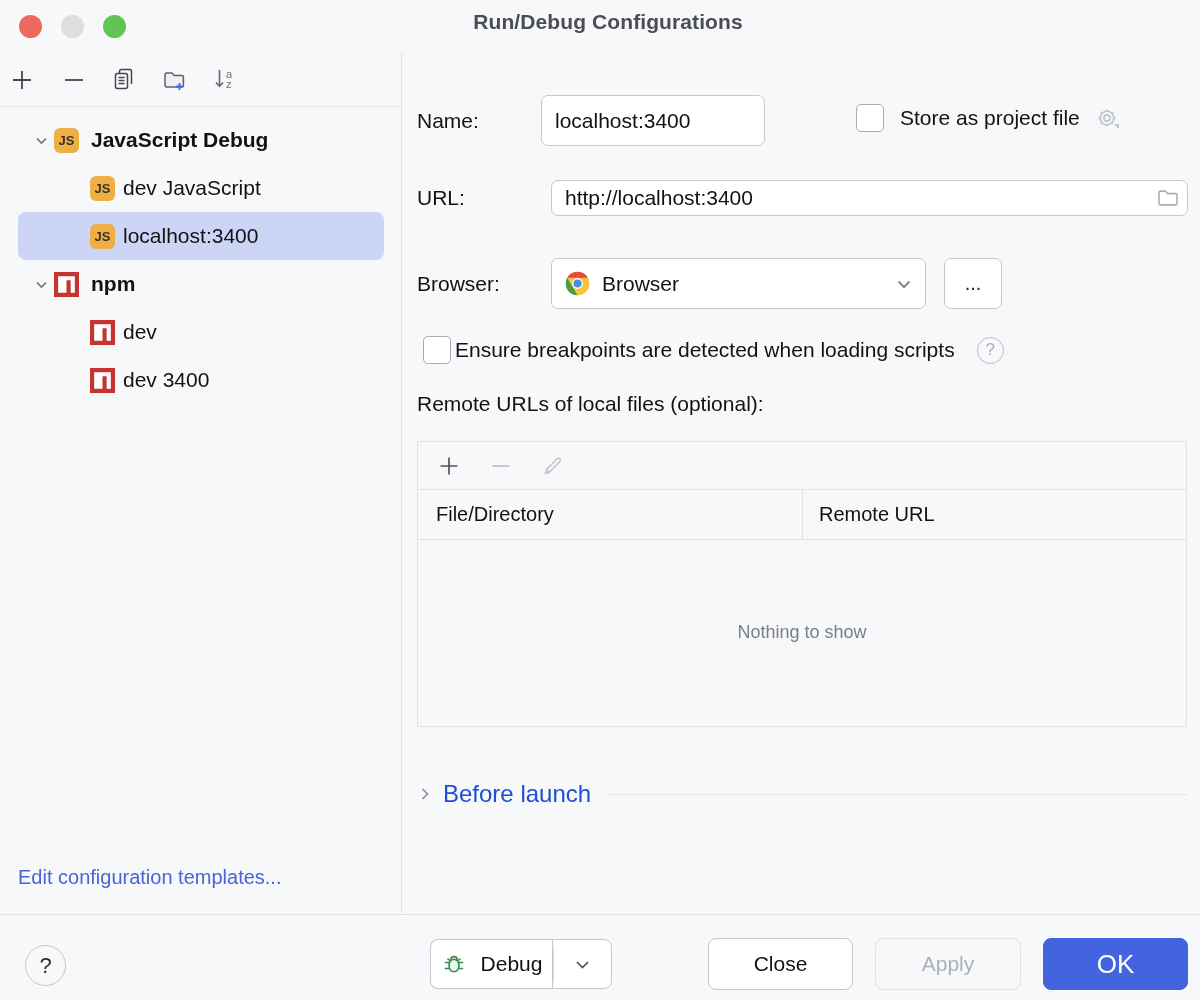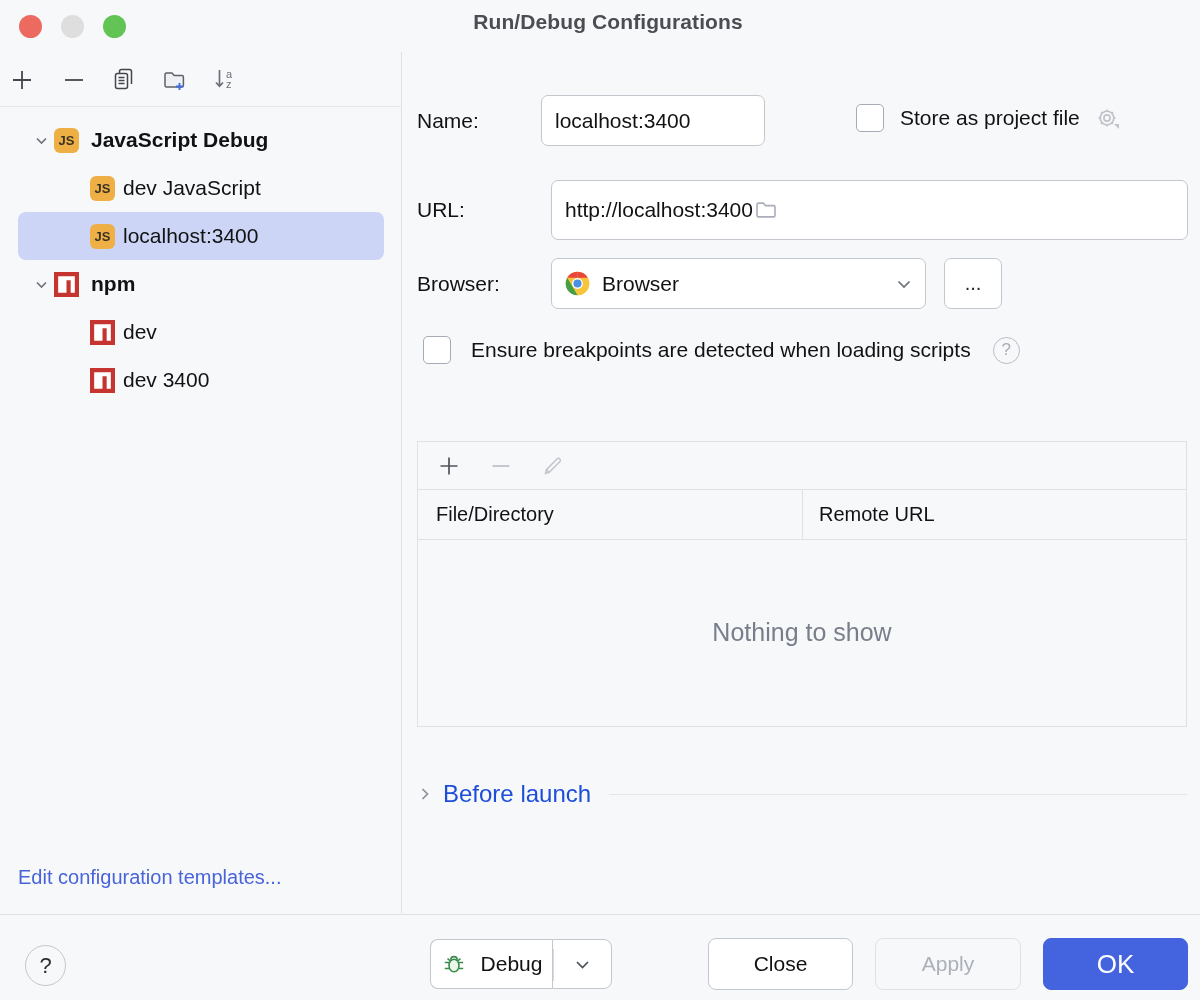--- a/index.html
+++ b/index.html
@@ -96,21 +96,21 @@
   
   .rtable {
     position:absolute; left:14px; top:389px; width:770px; height:286px;
     border:1px solid #dfe1e5; background:#f7f8fa;
   }
   .rt-toolbar { height:48px; border-bottom:1px solid #dfe1e5; display:flex; align-items:center; padding-left:18px; gap:26px; }
   .rt-head { height:50px; border-bottom:1px solid #dfe1e5; display:flex; align-items:center; }
   .rt-head .c1 { width:385px; padding-left:18px; font-size:20px; color:#111214; border-right:1px solid #dfe1e5; height:100%; display:flex; align-items:center; }
   .rt-head .c2 { flex:1; padding-left:16px; font-size:20px; color:#111214; height:100%; display:flex; align-items:center; }
   .rt-body { height:185px; display:flex; align-items:center; justify-content:center; }
-  .rt-empty { font-size:25px; color:#797e8b; }
+  .rt-empty { font-size:18px; color:#797e8b; }
 
   .before-launch { position:absolute; left:14px; top:728px; width:770px; display:flex; align-items:center; gap:10px; }
   .bl-label { font-size:24px; color:#1d4ed8; }
   .bl-rule { flex:1; height:1px; background:#e3e5e8; margin-left:8px; }
 
   
   .footer {
     position:absolute; left:0; top:914px; width:1200px; height:86px;
     background:#f7f8fa; border-top:1px solid #dfe1e5;
   }
@@ -288,21 +288,21 @@
           <path d="M14 7.2 a6.8 6.8 0 1 0 0.01 0 z" fill="none" stroke="#bfc2ca" stroke-width="1.6"></path>
           <circle cx="14" cy="14" r="3.1" fill="none" stroke="#bfc2ca" stroke-width="1.6"></circle>
           <path d="M14 5.4 v2.4 M14 20.2 v2.4 M5.4 14 h2.4 M20.2 14 h2.4 M8 8 l1.7 1.7 M18.3 18.3 l1.7 1.7 M20 8 l-1.7 1.7 M9.7 18.3 l-1.7 1.7" stroke="#bfc2ca" stroke-width="1.6"></path>
           <path d="M21 20 L26 20 L26 25 Z" fill="#bfc2ca"></path>
         </svg>
       </span>
     </div>
 
     <div class="frow" style="left:14px; top:128px;">
       <span class="flabel" style="width:134px;">URL:</span>
-      <span class="tfield" style="width:637px; height:60px; padding-right:6px;">
+      <span class="tfield" style="width:637px; height:36px; justify-content:space-between; padding-right:6px;">
         <span class="val">http://localhost:3400</span>
         <span style="display:flex;">
           <svg width="26" height="26" viewBox="0 0 26 26">
             <path d="M4 7.6 A1.5 1.5 0 0 1 5.5 6.1 H10.4 L12.4 8.6 H20.5 A1.5 1.5 0 0 1 22 10.1 V18.4 A1.5 1.5 0 0 1 20.5 19.9 H5.5 A1.5 1.5 0 0 1 4 18.4 Z" fill="none" stroke="#a9adb8" stroke-width="1.6"></path>
           </svg>
         </span>
       </span>
     </div>
 
     <div class="frow" style="left:14px; top:206px;">
@@ -326,24 +326,27 @@
           <svg width="18" height="18" viewBox="0 0 18 18">
               <path d="M3.5 6.5 L9 12 L14.5 6.5" stroke="#6c7078" stroke-width="1.7" fill="none"></path>
             </svg>
         </span>
       </span>
       <span class="btn-small" style="width:58px; height:51px; margin-left:18px;">...</span>
     </div>
 
     <div class="frow" style="left:20px; top:284px; width:770px; justify-content:flex-start;">
       <span class="cbox"></span>
-      <span class="flabel" style="margin-left:20px;">Ensure breakpoints are detected when loading scripts</span>
+      <span class="flabel" style="margin-left:4px;">Ensure breakpoints are detected when loading scripts</span>
       <span class="help-circle" style="margin-left:22px;">?</span>
     </div>
 
+    <div class="frow" style="left:14px; top:340px;">
+      <span class="flabel">Remote URLs of local files (optional):</span>
+    </div>
 
     <div class="rtable">
       <div class="rt-toolbar">
         <span style="display:flex;">
           <svg width="26" height="26" viewBox="0 0 26 26">
             <path d="M13 4.5 V21.5 M4.5 13 H21.5" stroke="#50535b" stroke-width="1.7" fill="none"></path>
           </svg>
         </span>
         <span style="display:flex;">
           <svg width="26" height="26" viewBox="0 0 26 26">

